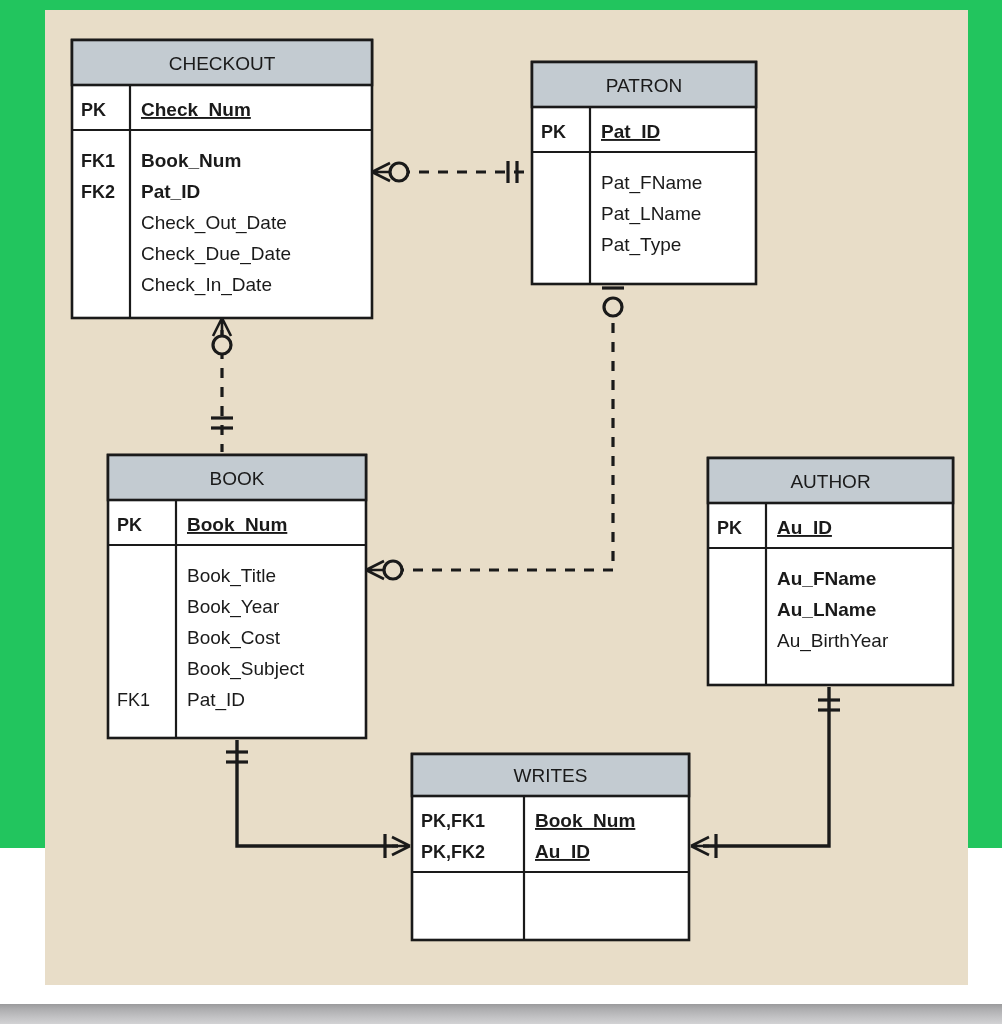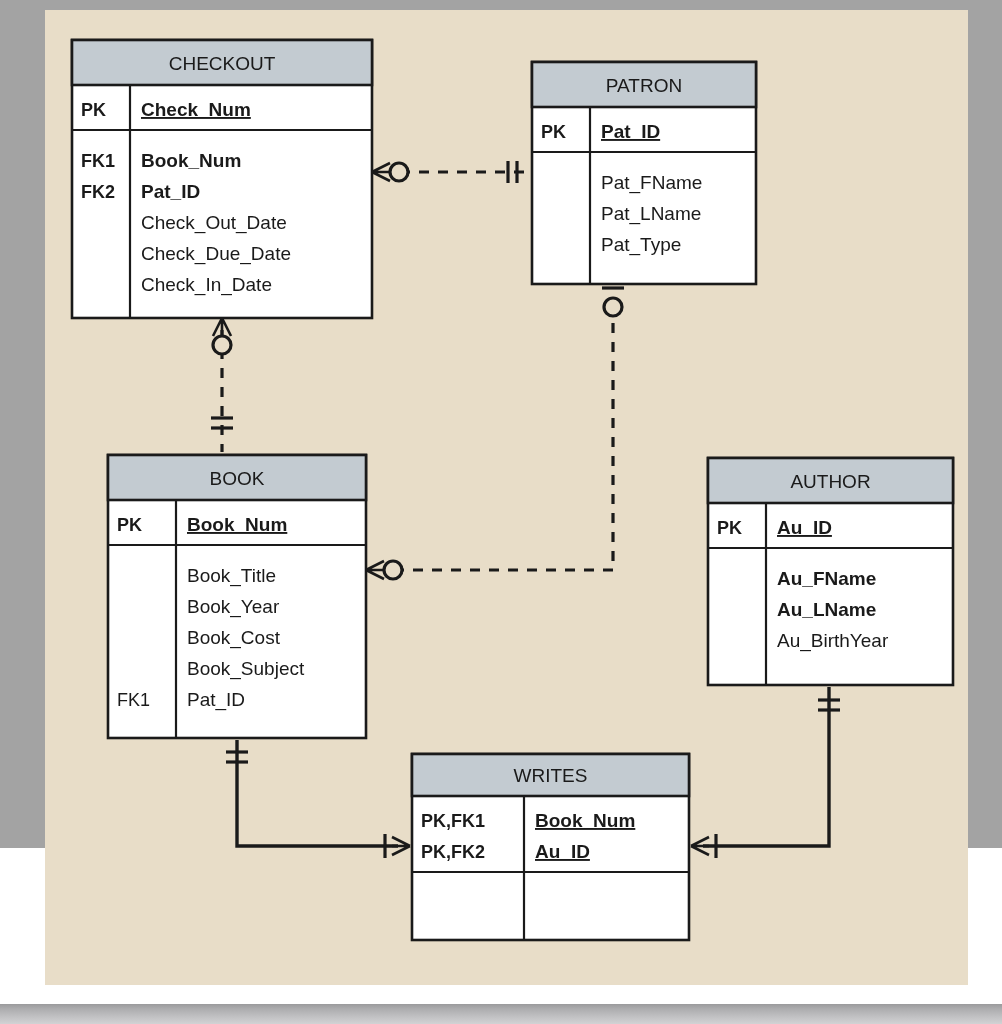--- a/index.html
+++ b/index.html
@@ -11,21 +11,21 @@
   body {
     width: 1002px;
     height: 1024px;
     font-family: "Liberation Sans", sans-serif;
     overflow: hidden;
   }
   #page {
     position: relative;
     width: 1002px;
     height: 848px;
-    background: #a3a3a3;
+    background: #22c55e;
   }
   #canvas {
     position: absolute;
     left: 45px;
     top: 10px;
     width: 923px;
     height: 975px;
     background: #e8ddc8;
   }
   #bottombar {

